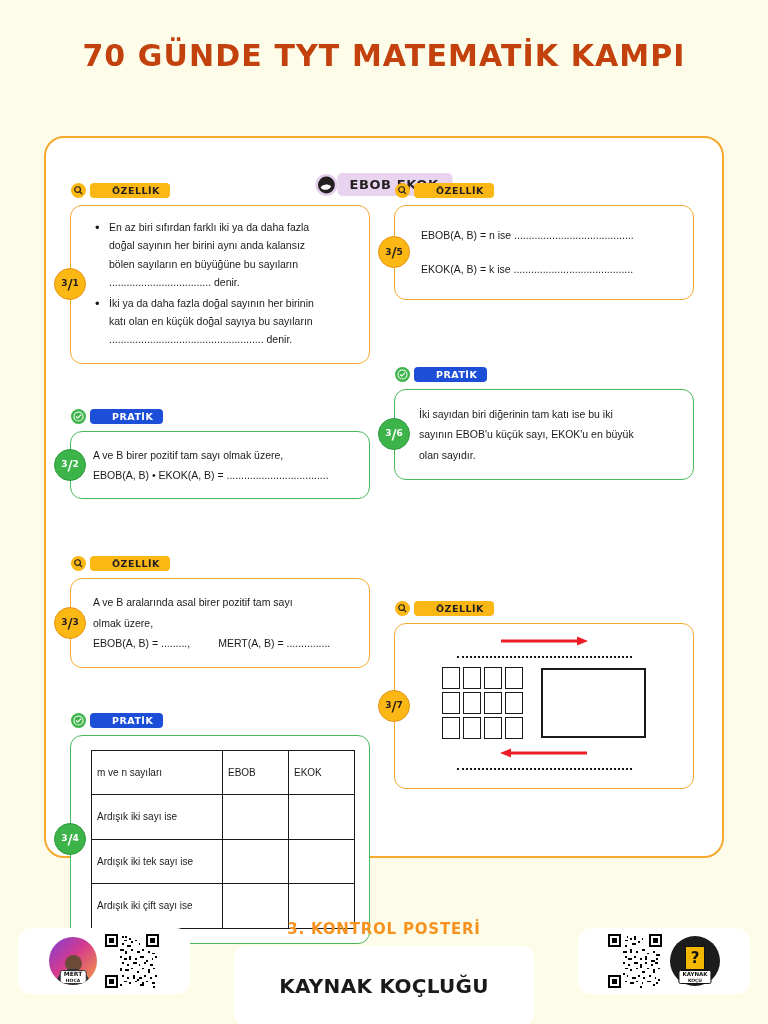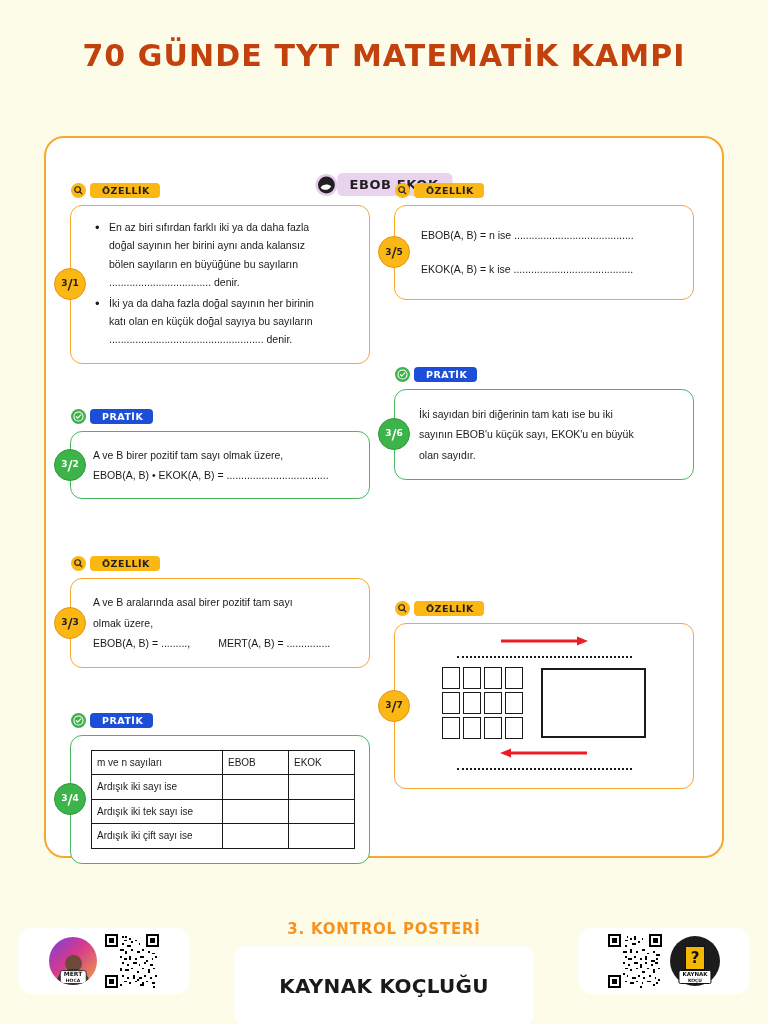--- a/index.html
+++ b/index.html
@@ -84,21 +84,21 @@
     border-radius: 50%;
     display: flex; align-items: center; justify-content: center;
     flex: 0 0 auto;
   }
   .tag-ozellik .tag-icon { background: #fbb713; }
   .tag-pratik  .tag-icon { background: #3cb44a; }
   .tag-text {
     font-size: 9.5px;
     font-weight: bold;
     letter-spacing: .5px;
-    padding: 2px 10px 2px 12px;
+    padding: 2px 10px 2px 22px;
     border-radius: 4px;
     font-family: "DejaVu Sans", sans-serif;
   }
   .tag-ozellik .tag-text { background: #fbb713; color: #231f20; }
   .tag-pratik  .tag-text { background: #1d4ed8; color: #ffffff; }
 
   
   .card {
     position: relative;
     border-radius: 12px;
@@ -150,21 +150,21 @@
   .gap-row  { height: 14px; }
 
   
   table.mini {
     border-collapse: collapse;
     width: 100%;
     font-size: 10px;
   }
   table.mini td {
     border: 1.2px solid #1a1a1a;
-    padding: 3px 5px;
+    padding: 13px 5px;
     height: 17px;
   }
   table.mini td.c-val { width: 66px; }
 
   
   .diagram {
     position: relative;
     height: 152px;
     padding: 6px 4px;
   }

